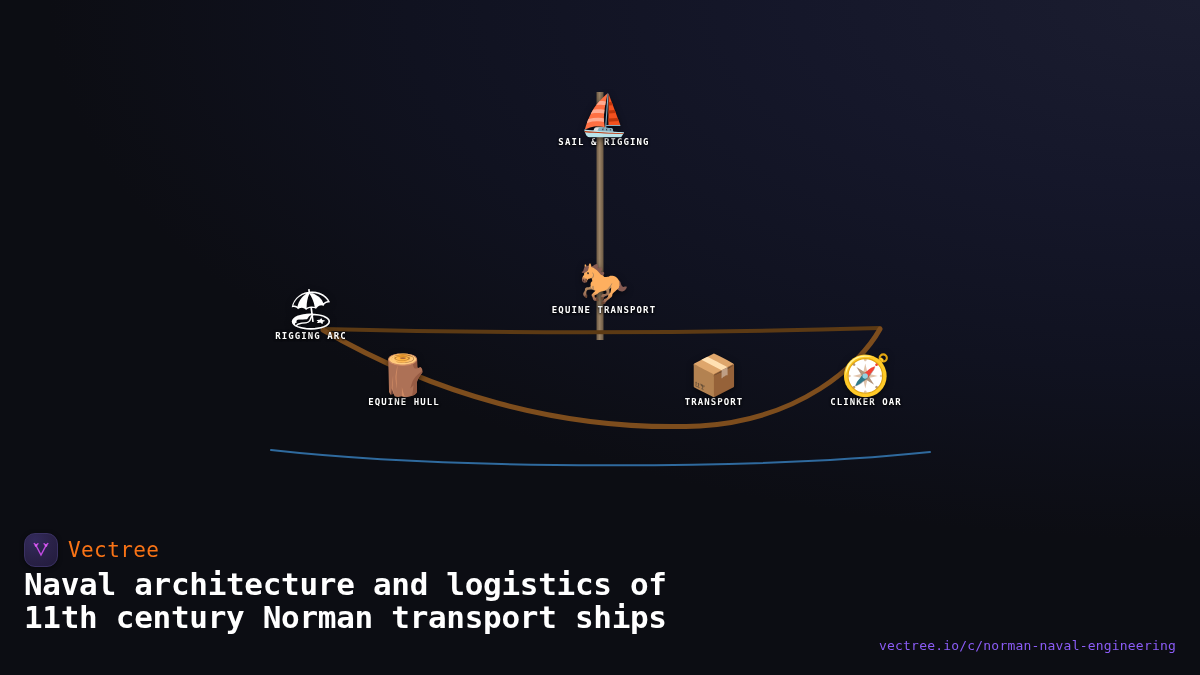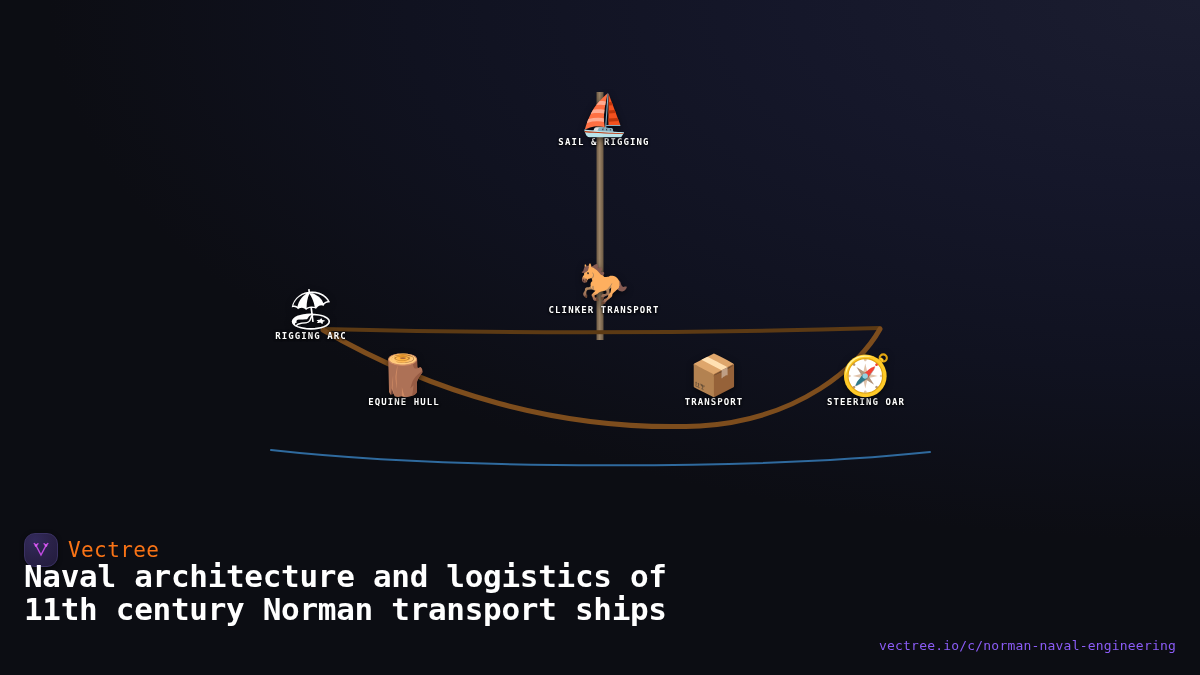--- a/index.html
+++ b/index.html
@@ -67,21 +67,21 @@
     box-shadow:0 1px 4px rgba(0,0,0,.5);
   }
   #brand-name {
     font-size:21px;
     font-weight:normal;
     letter-spacing:.4px;
     color:#f97316;
   }
   #headline {
     position:absolute;
-    left:24px; top:40px;
+    left:24px; top:48px;
     font-size:31px;
     font-weight:bold;
     line-height:1.06;
     letter-spacing:-0.3px;
     color:#ffffff;
     white-space:pre-line;
   }
   #url {
     position:absolute;
     right:24px; bottom:22px;
@@ -111,41 +111,41 @@
     <path id="curve-water-line" fill="none" stroke-linecap="round" d="M 271 450 C 450 470 760 470 930 452" stroke="#2f6a9e" stroke-width="2"></path>
   </svg>
 
   <div class="node" style="left:604px; top:120px;">
     <div class="glyph">⛵</div>
     <div class="caption">SAIL &amp; RIGGING</div>
   </div>
 
   <div class="node" style="left:604px; top:288px;">
     <div class="glyph">🐎</div>
-    <div class="caption">CLINKER TRANSPORT</div>
+    <div class="caption">EQUINE TRANSPORT</div>
   </div>
 
   <div class="node" style="left:311px; top:314px;">
     <div class="glyph">🏖</div>
     <div class="caption">RIGGING ARC</div>
   </div>
 
   <div class="node" style="left:404px; top:380px;">
     <div class="glyph">🪵</div>
     <div class="caption">EQUINE HULL</div>
   </div>
 
   <div class="node" style="left:714px; top:380px;">
     <div class="glyph">📦</div>
     <div class="caption">TRANSPORT</div>
   </div>
 
   <div class="node" style="left:866px; top:380px;">
     <div class="glyph">🧭</div>
-    <div class="caption">STEERING OAR</div>
+    <div class="caption">CLINKER OAR</div>
   </div>
 
 </div>
 
 <div id="footer">
 
   <div id="brand">
     <div id="logo-badge">
       <svg width="20" height="20" viewBox="0 0 20 20">
         <g stroke="#c04ae0" stroke-width="1.5" stroke-linecap="round" fill="none">

